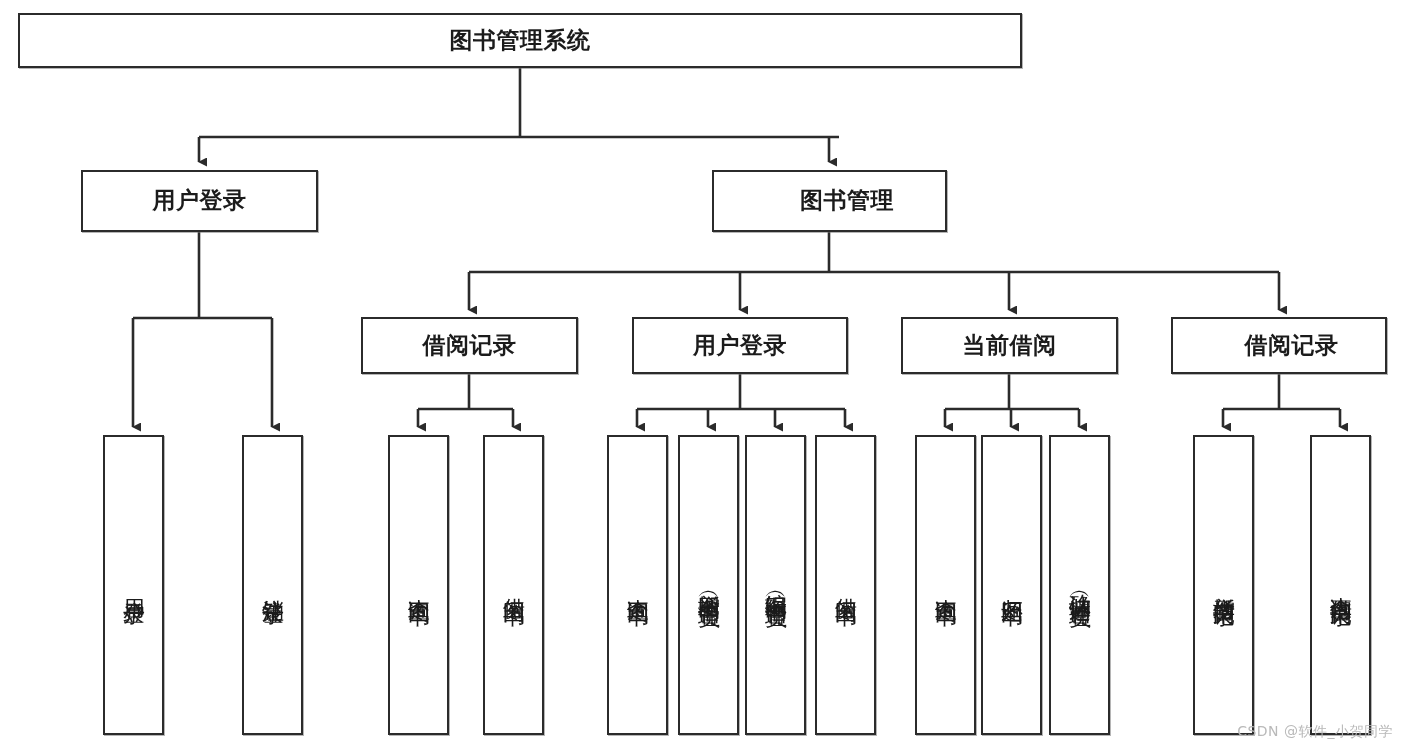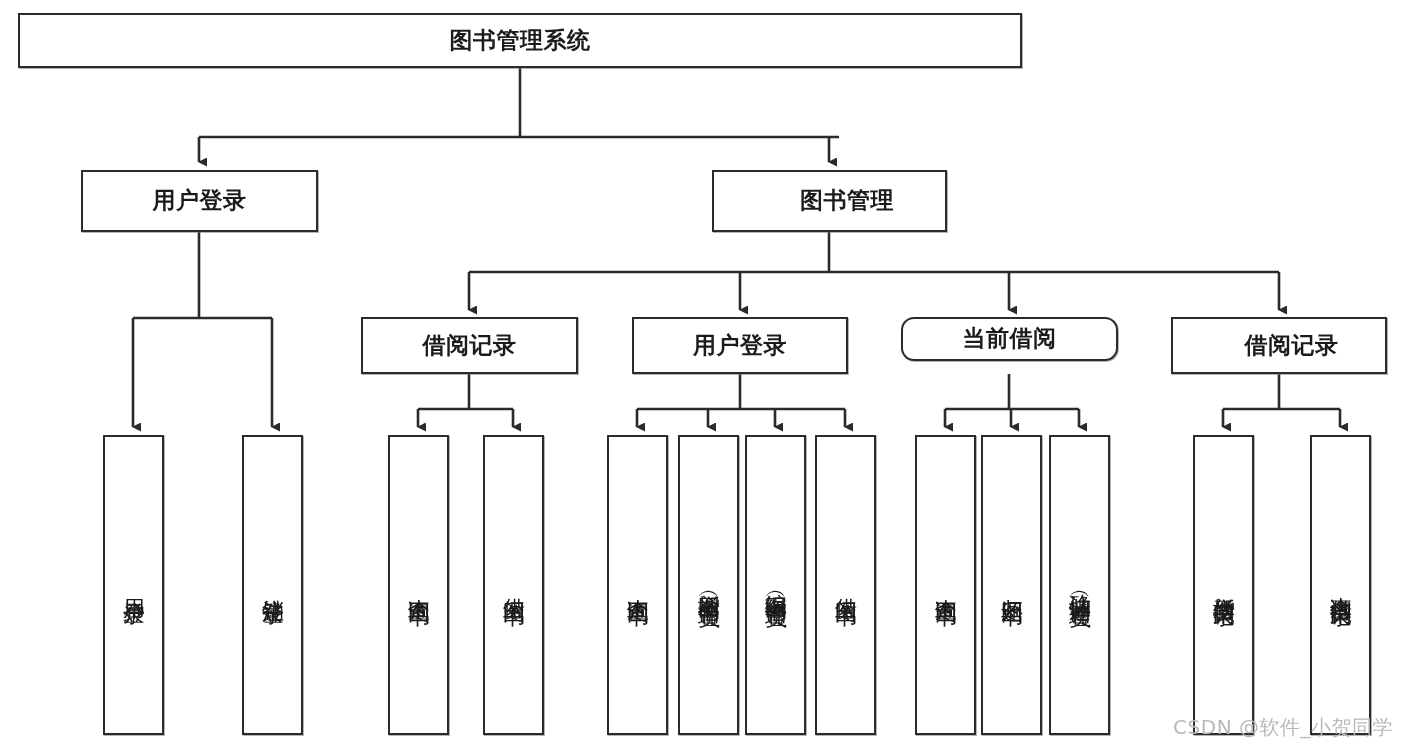--- a/index.html
+++ b/index.html
@@ -55,21 +55,21 @@
     text-orientation: upright;
     font-size: 22px;
     line-height: 1.22;
     letter-spacing: 2px;
     max-height: 268px;
   }
   .watermark {
     position: absolute;
     right: 12px;
     bottom: 6px;
-    font-size: 20px;
+    font-size: 14px;
     color: #b9b9b9;
     letter-spacing: 0.5px;
     white-space: nowrap;
     pointer-events: none;
   }
 </style>
 </head>
 <body>
 
 <div id="diagram-root">
@@ -137,21 +137,21 @@
   </div>
 
   <div class="node-box horizontal" style="left:361px; top:317px; width:217px; height:57px;">
     <span class="node-label">借阅记录</span>
   </div>
 
   <div class="node-box horizontal" style="left:632px; top:317px; width:216px; height:57px;">
     <span class="node-label">用户登录</span>
   </div>
 
-  <div class="node-box horizontal" style="left:901px; top:317px; width:217px; height:44px;border-radius:13px;">
+  <div class="node-box horizontal" style="left:901px; top:317px; width:217px; height:57px;">
     <span class="node-label">当前借阅</span>
   </div>
 
   <div class="node-box horizontal" style="left:1171px; top:317px; width:216px; height:57px;padding-left:25px;">
     <span class="node-label">借阅记录</span>
   </div>
 
   <div class="node-box vertical" style="left:103px; top:435px; width:61px; height:300px;">
     <span class="node-label">用户登录</span>
   </div>

